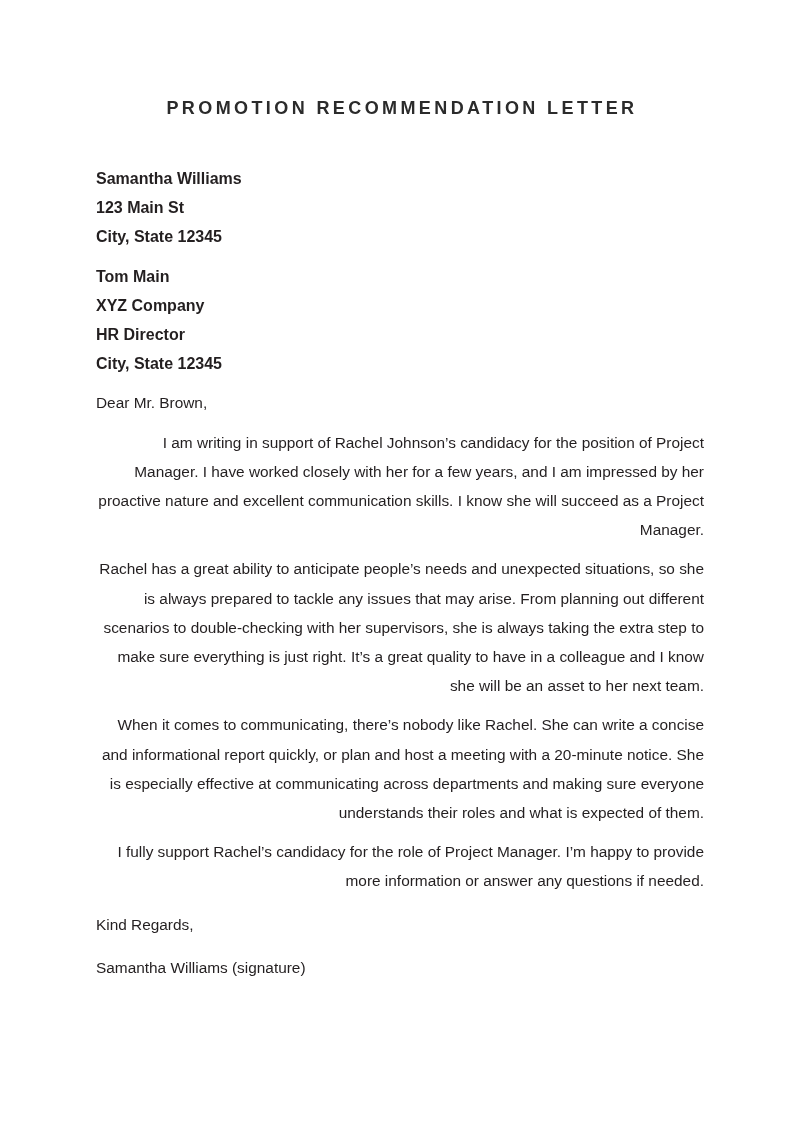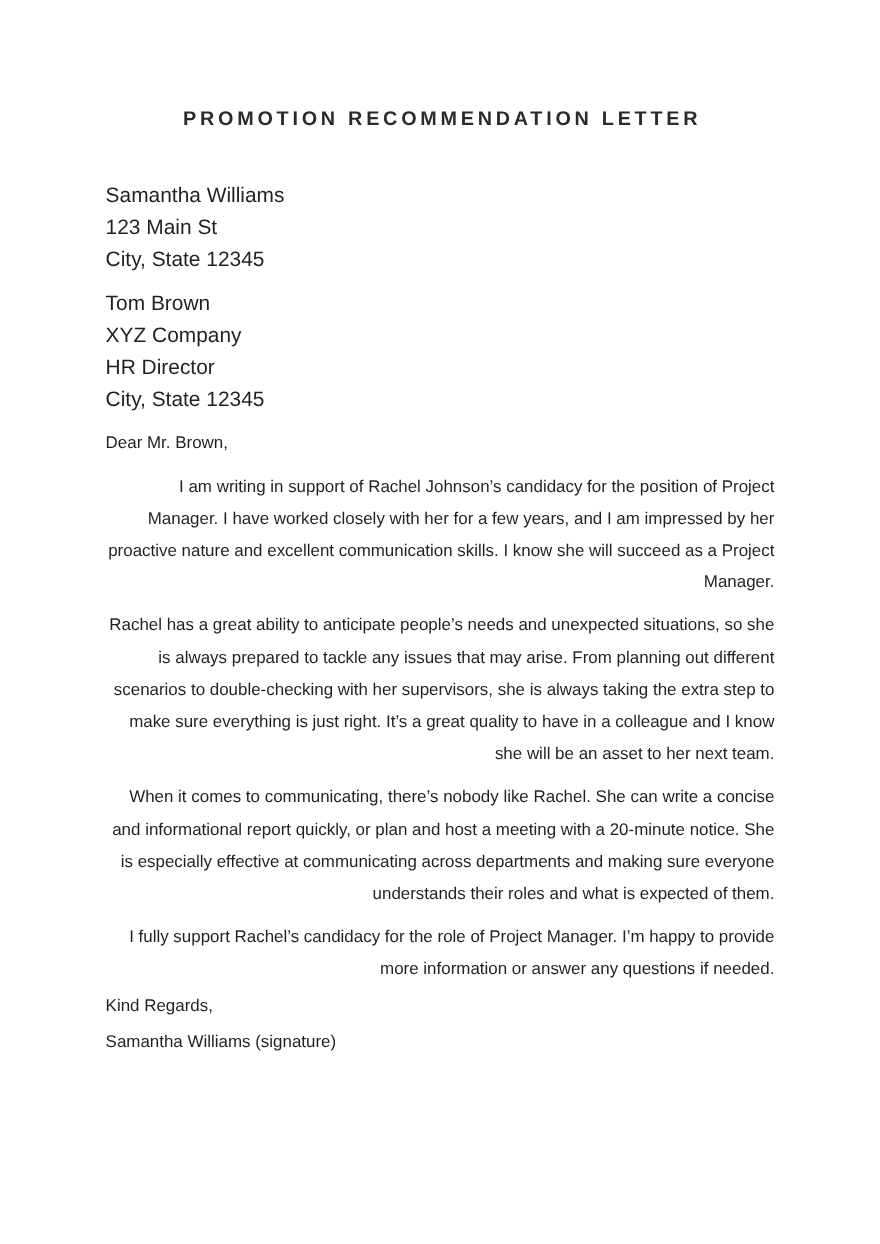--- a/index.html
+++ b/index.html
@@ -39,55 +39,56 @@
     top: 164px;
     width: 608px;
   }
   .block {
     font-size: 15.4px;
     color: #231f20;
     line-height: 29.2px;
     margin: 0;
   }
   .addr-line {
-    font-size: 19px;
+    font-size: 16px;
     color: #231f20;
     line-height: 29.2px;
     white-space: nowrap;
+    font-weight: bold;
   }
   .gap-block {
     margin-top: 10px;
   }
   .para {
     margin-top: 10px;
     text-align: right;
   }
   .sig-line {
-    margin-top: 4px;
+    margin-top: 14px;
     white-space: nowrap;
   }
 </style>
 </head>
 <body>
 
 <div class="page">
 
   <div class="doc-title">PROMOTION RECOMMENDATION LETTER</div>
 
   <div class="body-wrap">
 
     <div>
       <div class="addr-line">Samantha Williams</div>
       <div class="addr-line">123 Main St</div>
       <div class="addr-line">City, State 12345</div>
     </div>
 
 
     <div class="gap-block">
-      <div class="addr-line">Tom Brown</div>
+      <div class="addr-line">Tom Main</div>
       <div class="addr-line">XYZ Company</div>
       <div class="addr-line">HR Director</div>
       <div class="addr-line">City, State 12345</div>
     </div>
 
     <div class="block gap-block">Dear Mr. Brown,</div>
 
     <p class="block para">I am writing in support of Rachel Johnson’s candidacy for the position of Project Manager. I have worked closely with her for a few years, and I am impressed by her proactive nature and excellent communication skills. I know she will succeed as a Project Manager.</p>
     <p class="block para">Rachel has a great ability to anticipate people’s needs and unexpected situations, so she is always prepared to tackle any issues that may arise. From planning out different scenarios to double-checking with her supervisors, she is always taking the extra step to make sure everything is just right. It’s a great quality to have in a colleague and I know she will be an asset to her next team.</p>
     <p class="block para">When it comes to communicating, there’s nobody like Rachel. She can write a concise and informational report quickly, or plan and host a meeting with a 20-minute notice. She is especially effective at communicating across departments and making sure everyone understands their roles and what is expected of them.</p>

